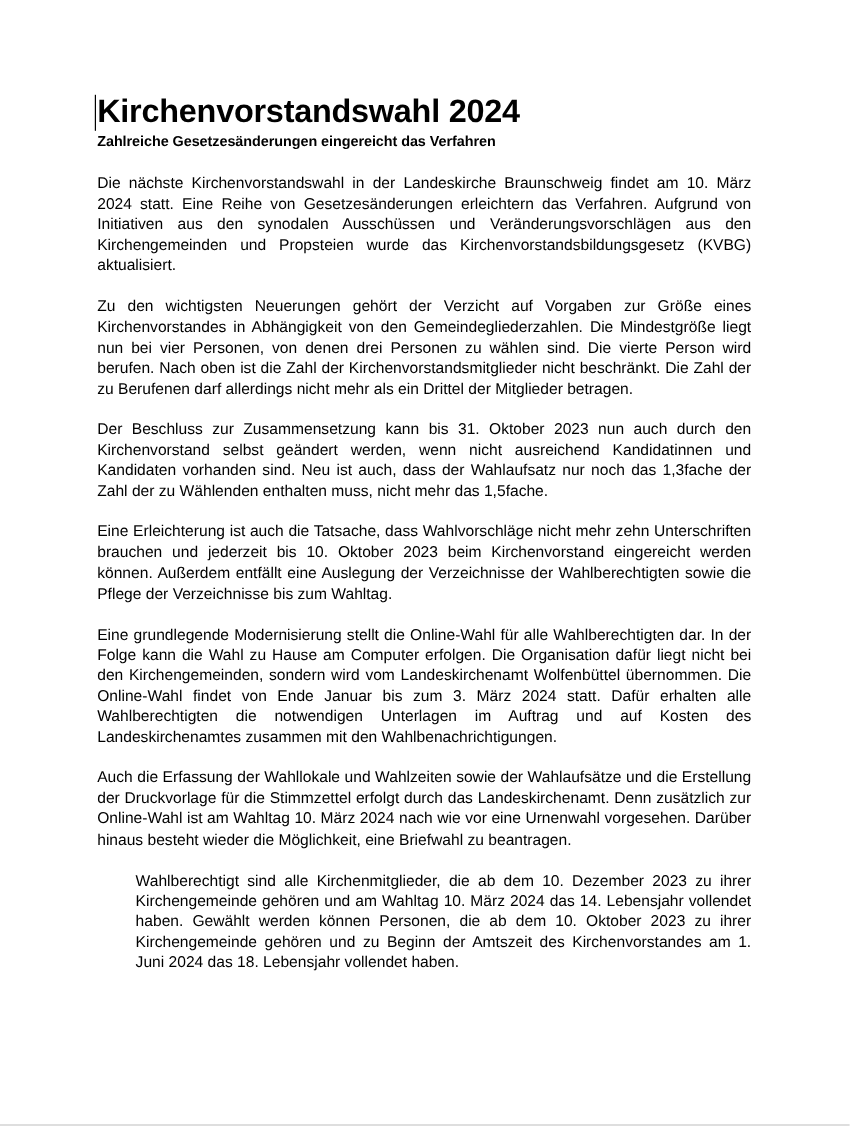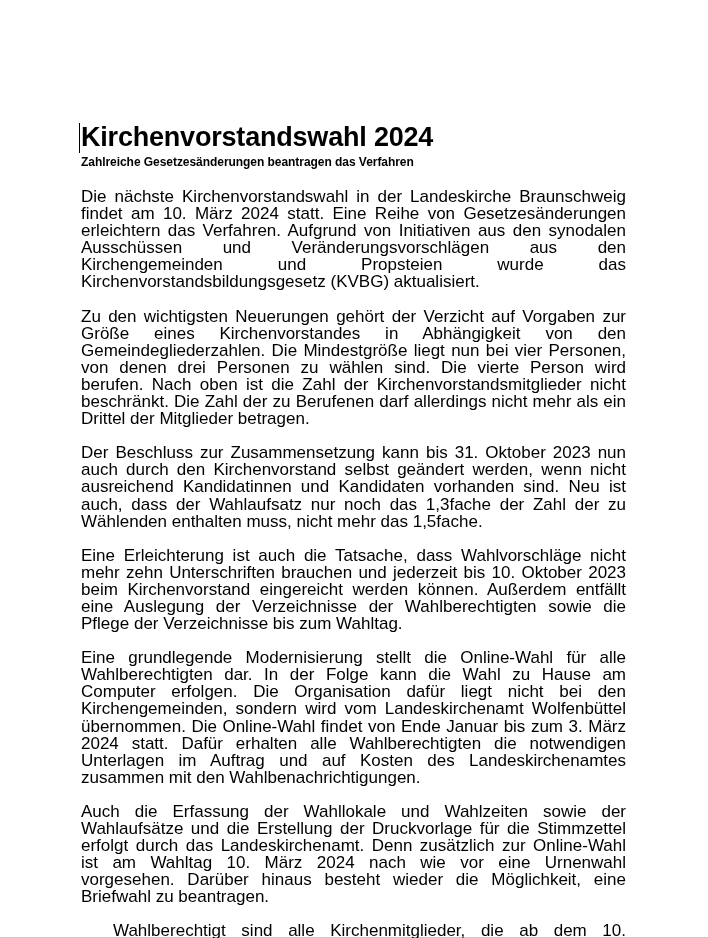--- a/index.html
+++ b/index.html
@@ -28,21 +28,20 @@
   .content {
     position: absolute;
     left: 81px;
     top: 78px;
     width: 545px;
   }
   .title-row {
     position: relative;
     display: block;
     height: 30px;
-    margin-top: 44px;
   }
   .caret {
     position: absolute;
     left: -2px;
     top: 1px;
     width: 1px;
     height: 30px;
     background: #000000;
   }
   .doc-title {
@@ -59,21 +58,21 @@
     font-weight: bold;
     line-height: 16px;
     margin: 2px 0 0 0;
     padding: 0;
     letter-spacing: -0.05px;
   }
   .body-text {
     margin-top: 18px;
   }
   .para {
-    font-size: 17px;
+    font-size: 13px;
     line-height: 17.1px;
     text-align: justify;
     margin: 0 0 17px 0;
     padding: 0;
     word-spacing: 0px;
     -webkit-hyphens: none;
     hyphens: none;
   }
   .para:last-child {
     margin-bottom: 0;
@@ -84,21 +83,21 @@
 <body>
 
 <div class="page">
   <div class="content">
 
     <div class="title-row">
       <span class="caret"></span>
       <h1 class="doc-title">Kirchenvorstandswahl 2024</h1>
     </div>
 
-    <h2 class="doc-subtitle">Zahlreiche Gesetzesänderungen beantragen das Verfahren</h2>
+    <h2 class="doc-subtitle">Zahlreiche Gesetzesänderungen eingereicht das Verfahren</h2>
 
     <div class="body-text">
       <p class="para">Die nächste Kirchenvorstandswahl in der Landeskirche Braunschweig findet am 10. März 2024 statt. Eine Reihe von Gesetzesänderungen erleichtern das Verfahren. Aufgrund von Initiativen aus den synodalen Ausschüssen und Veränderungsvorschlägen aus den Kirchengemeinden und Propsteien wurde das Kirchenvorstandsbildungsgesetz (KVBG) aktualisiert.</p>
       <p class="para">Zu den wichtigsten Neuerungen gehört der Verzicht auf Vorgaben zur Größe eines Kirchenvorstandes in Abhängigkeit von den Gemeindegliederzahlen. Die Mindestgröße liegt nun bei vier Personen, von denen drei Personen zu wählen sind. Die vierte Person wird berufen. Nach oben ist die Zahl der Kirchenvorstandsmitglieder nicht beschränkt. Die Zahl der zu Berufenen darf allerdings nicht mehr als ein Drittel der Mitglieder betragen.</p>
       <p class="para">Der Beschluss zur Zusammensetzung kann bis 31. Oktober 2023 nun auch durch den Kirchenvorstand selbst geändert werden, wenn nicht ausreichend Kandidatinnen und Kandidaten vorhanden sind. Neu ist auch, dass der Wahlaufsatz nur noch das 1,3fache der Zahl der zu Wählenden enthalten muss, nicht mehr das 1,5fache.</p>
       <p class="para">Eine Erleichterung ist auch die Tatsache, dass Wahlvorschläge nicht mehr zehn Unterschriften brauchen und jederzeit bis 10. Oktober 2023 beim Kirchenvorstand eingereicht werden können. Außerdem entfällt eine Auslegung der Verzeichnisse der Wahlberechtigten sowie die Pflege der Verzeichnisse bis zum Wahltag.</p>
       <p class="para">Eine grundlegende Modernisierung stellt die Online-Wahl für alle Wahlberechtigten dar. In der Folge kann die Wahl zu Hause am Computer erfolgen. Die Organisation dafür liegt nicht bei den Kirchengemeinden, sondern wird vom Landeskirchenamt Wolfenbüttel übernommen. Die Online-Wahl findet von Ende Januar bis zum 3. März 2024 statt. Dafür erhalten alle Wahlberechtigten die notwendigen Unterlagen im Auftrag und auf Kosten des Landeskirchenamtes zusammen mit den Wahlbenachrichtigungen.</p>
       <p class="para">Auch die Erfassung der Wahllokale und Wahlzeiten sowie der Wahlaufsätze und die Erstellung der Druckvorlage für die Stimmzettel erfolgt durch das Landeskirchenamt. Denn zusätzlich zur Online-Wahl ist am Wahltag 10. März 2024 nach wie vor eine Urnenwahl vorgesehen. Darüber hinaus besteht wieder die Möglichkeit, eine Briefwahl zu beantragen.</p>
       <p class="para">Wahlberechtigt sind alle Kirchenmitglieder, die ab dem 10. Dezember 2023 zu ihrer Kirchengemeinde gehören und am Wahltag 10. März 2024 das 14. Lebensjahr vollendet haben. Gewählt werden können Personen, die ab dem 10. Oktober 2023 zu ihrer Kirchengemeinde gehören und zu Beginn der Amtszeit des Kirchenvorstandes am 1. Juni 2024 das 18. Lebensjahr vollendet haben.</p>
     </div>

